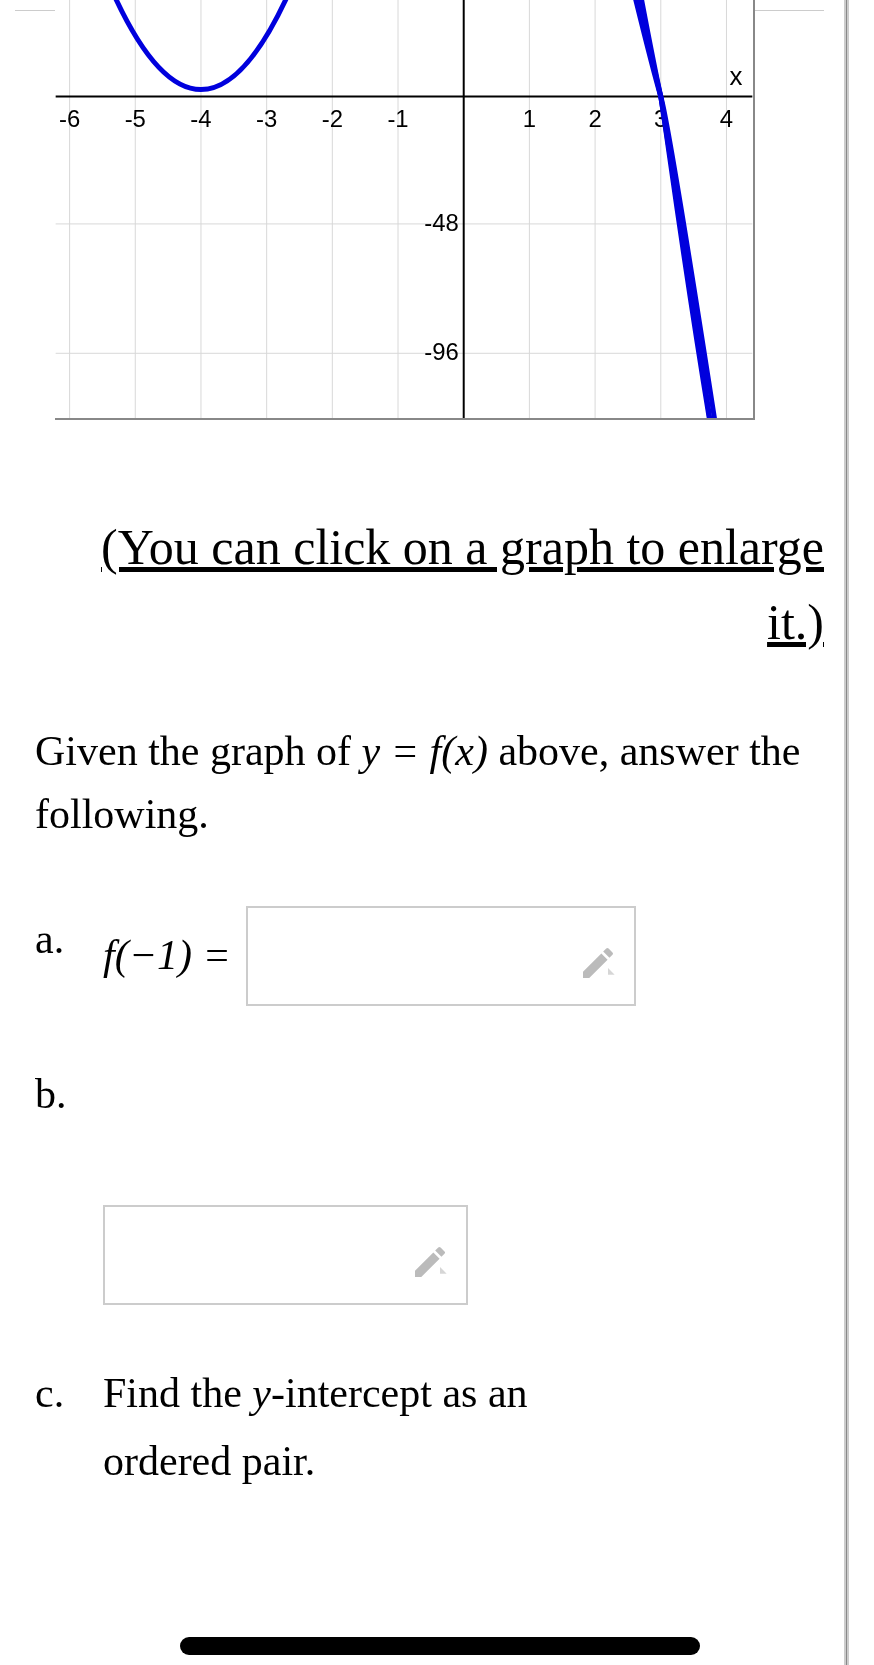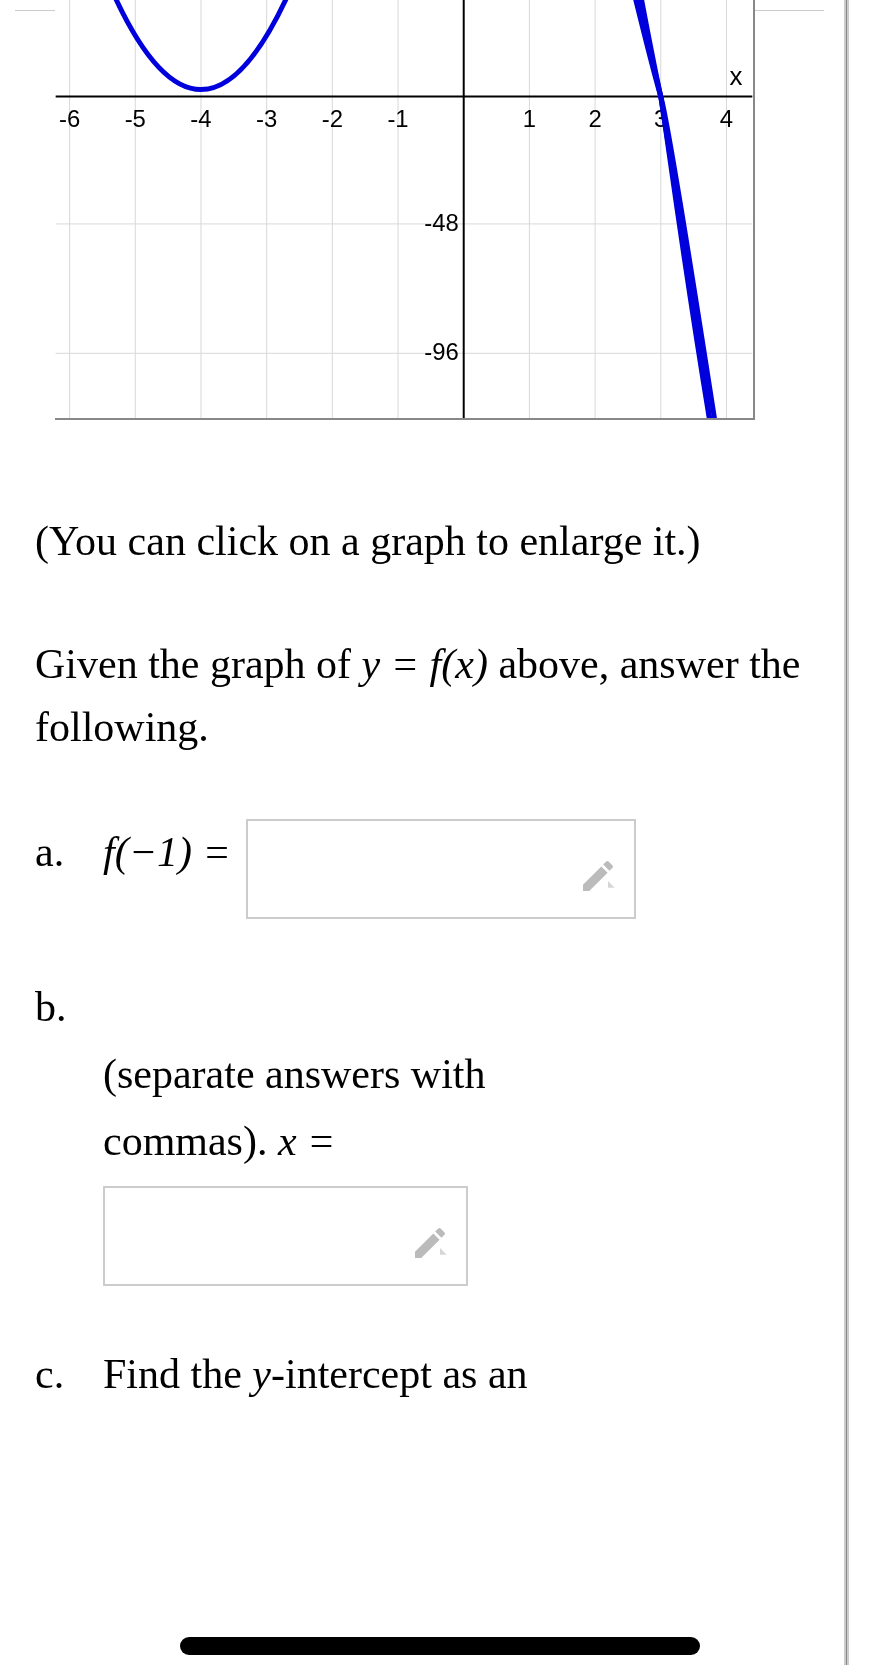--- a/index.html
+++ b/index.html
@@ -52,24 +52,25 @@
       background: #ffffff;
       position: relative;
       border-bottom: 2px solid #888;
       border-right: 2px solid #888;
     }
     .chart-svg {
       width: 100%;
       height: 100%;
     }
     .hint-text {
-      text-align: left;
-      font-size: 42px;
+      text-align: right;
+      font-size: 50px;
       margin: 90px 20px 60px 20px;
       line-height: 1.5;
+      text-decoration: underline;
     }
     .content {
       padding: 0 20px 0 20px;
     }
     .intro-text {
       font-size: 42px;
       line-height: 1.5;
       margin-bottom: 60px;
     }
     .question-item {
@@ -121,20 +122,21 @@
       height: 40px;
       color: #bbb;
       pointer-events: none;
     }
     .pencil-icon svg {
       width: 100%;
       height: 100%;
     }
     .question-a-row {
       display: flex;
+      align-items: center;
       gap: 15px;
     }
     .bottom-bar {
       position: absolute;
       bottom: 10px;
       left: 180px;
       width: 520px;
       height: 18px;
       background: #000;
       border-radius: 9px;
@@ -226,36 +228,36 @@
               </svg>
           </span>
         </span>
       </div>
     </div>
 
     <div class="question-item">
       <span class="question-label">b.</span>
       <div class="question-body">
         <br>
-        <span>(separate answers with</span><br>
-        <span><span>commas). </span><span class="math"><span style="font-style:italic">x</span> =</span></span>
+        <br>
         <div class="answer-input-wrap" style="display:block; width:365px;">
           <input class="answer-input input-b" type="text" style="">
           <span class="pencil-icon">
             <svg viewBox="0 0 24 24" fill="currentColor">
                 <path d="M3 17.25V21h3.75l11-11-3.75-3.75-11 11zM20.7 7.05a1 1 0 0 0 0-1.4l-2.35-2.35a1 1 0 0 0-1.4 0l-1.85 1.85 3.75 3.75 1.85-1.85z"></path>
                 <path d="M18 15l4 4-4 0z" opacity="0.6"></path>
               </svg>
           </span>
         </div>
       </div>
     </div>
 
     <div class="question-item">
       <span class="question-label">c.</span>
       <div class="question-body">
         <span><span>Find the </span><span class="math" style="font-style:italic">y</span><span>-intercept as an</span></span><br>
+        <span>ordered pair.</span>
       </div>
     </div>
   </div>
 
   <div class="bottom-bar"></div>
 </div>
 
 </body></html>

